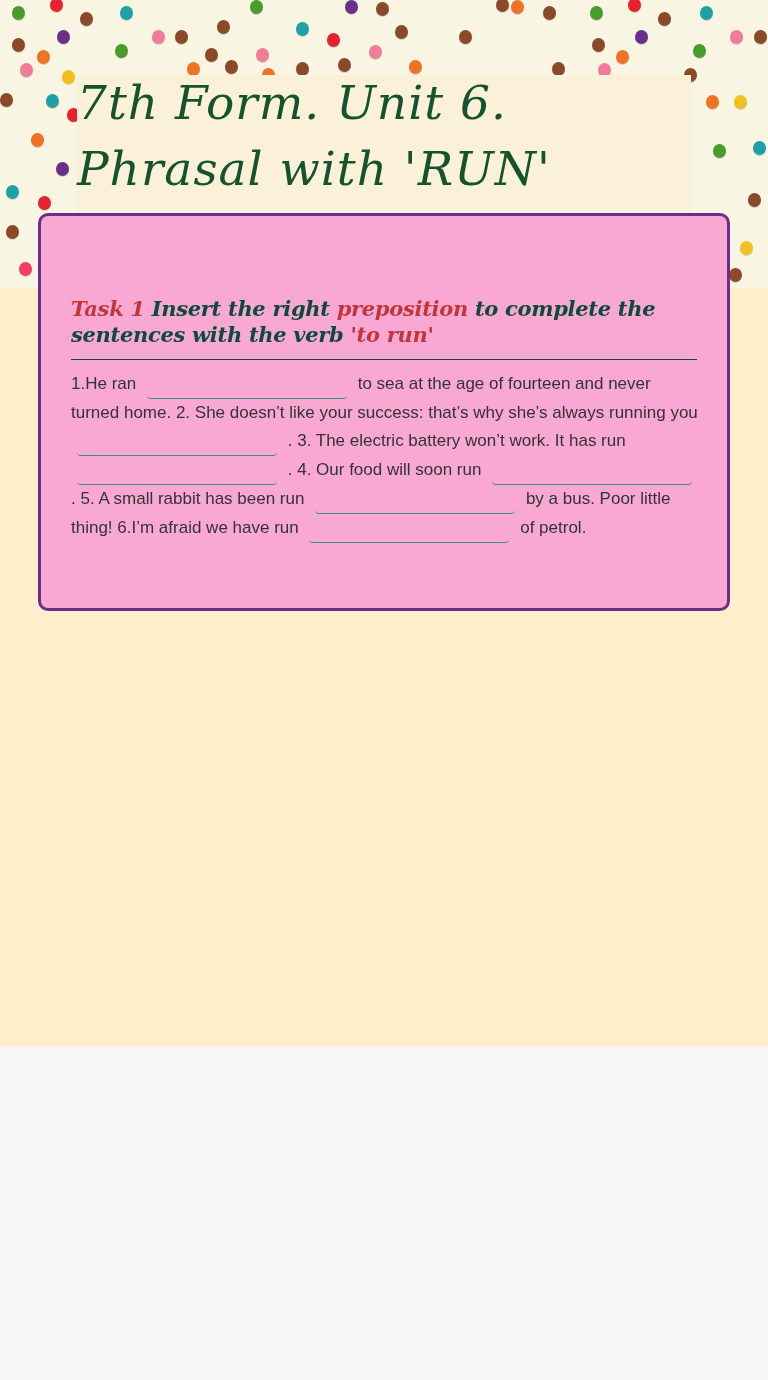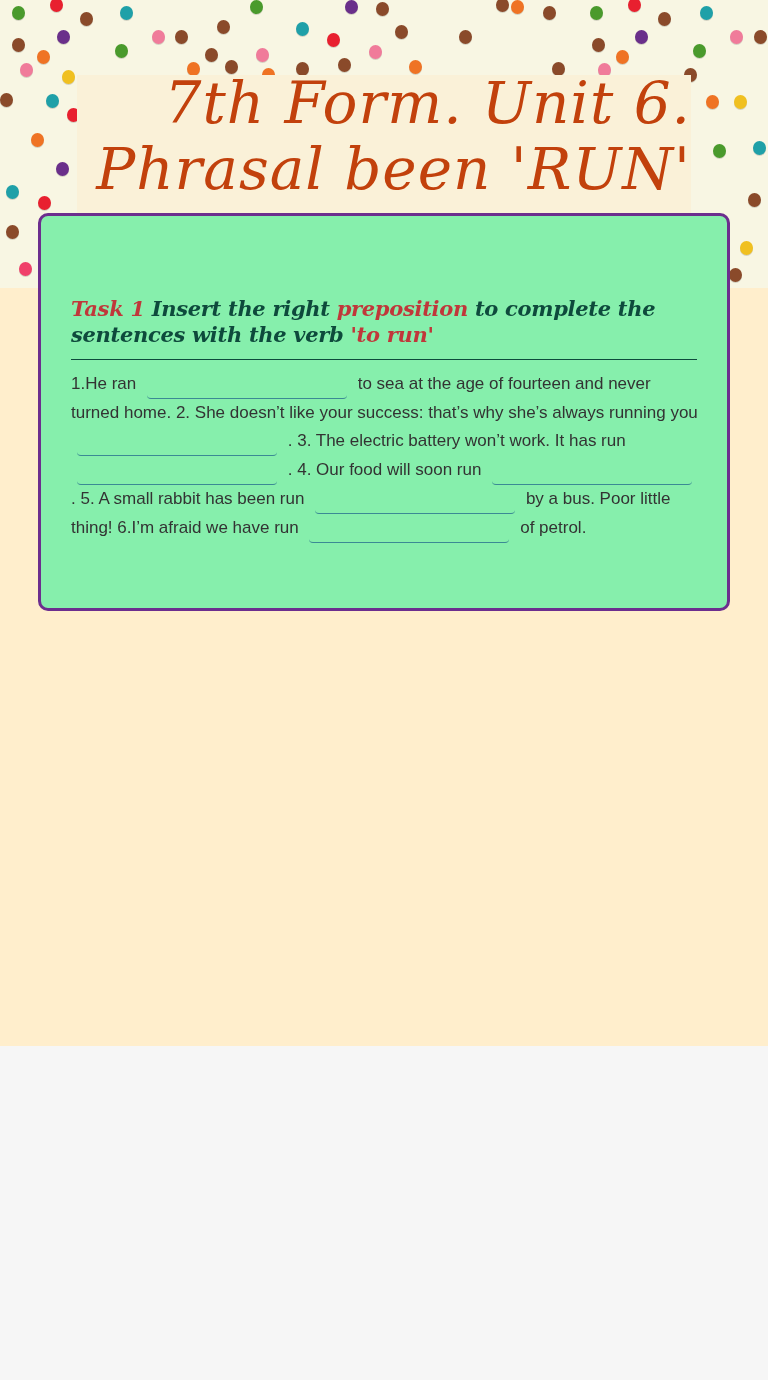--- a/index.html
+++ b/index.html
@@ -20,30 +20,30 @@
   .dot {
     position: absolute; width: 13px; height: 14px; border-radius: 50%;
     box-shadow: 0 1px 0 rgba(0,0,0,0.15);
   }
   .title-box {
     position: absolute; left: 77px; top: 75px; width: 614px; height: 140px;
     background: #faf1d8;
   }
   .title {
     position: absolute; left: 77px; top: 70px; width: 614px;
-    text-align: right;
+    text-align: left;
     font-family: "DejaVu Serif", serif;
     font-style: italic;
-    color: #c2410c;
-    font-size: 58px; line-height: 66px;
+    color: #14532d;
+    font-size: 47px; line-height: 66px;
     letter-spacing: 1px;
   }
   .card {
     position: absolute; left: 38px; top: 213px; width: 686px; height: 392px;
-    background: #86efac;
+    background: #f9a8d4;
     border: 3px solid #6c2e8e;
     border-radius: 10px;
   }
   .task-heading {
     position: absolute; left: 30px; top: 80px; width: 630px;
     font-family: "DejaVu Serif", serif;
     font-style: italic; font-weight: bold;
     font-size: 21px; line-height: 26px;
     color: #0e4a3c;
     letter-spacing: -0.3px;
@@ -133,21 +133,21 @@
   <div class="dot" style="left:6px;top:185px;background:#1fa0a8"></div>
   <div class="dot" style="left:38px;top:196px;background:#e8202f"></div>
   <div class="dot" style="left:6px;top:225px;background:#8a4a2a"></div>
   <div class="dot" style="left:19px;top:262px;background:#f0406a"></div>
   <div class="dot" style="left:67px;top:108px;background:#e8202f"></div>
 </div>
 
 <div class="title-box"></div>
 <div class="title">
   <div>7th Form. Unit 6.</div>
-  <div>Phrasal been 'RUN'</div>
+  <div>Phrasal with 'RUN'</div>
 </div>
 
 <div class="card">
   <div class="task-heading">
     <span class="red">Task 1</span>
     <span>Insert the right</span>
     <span class="red">preposition</span>
     <span>to complete the sentences with the verb</span>
     <span class="red">'to run'</span>
   </div>

